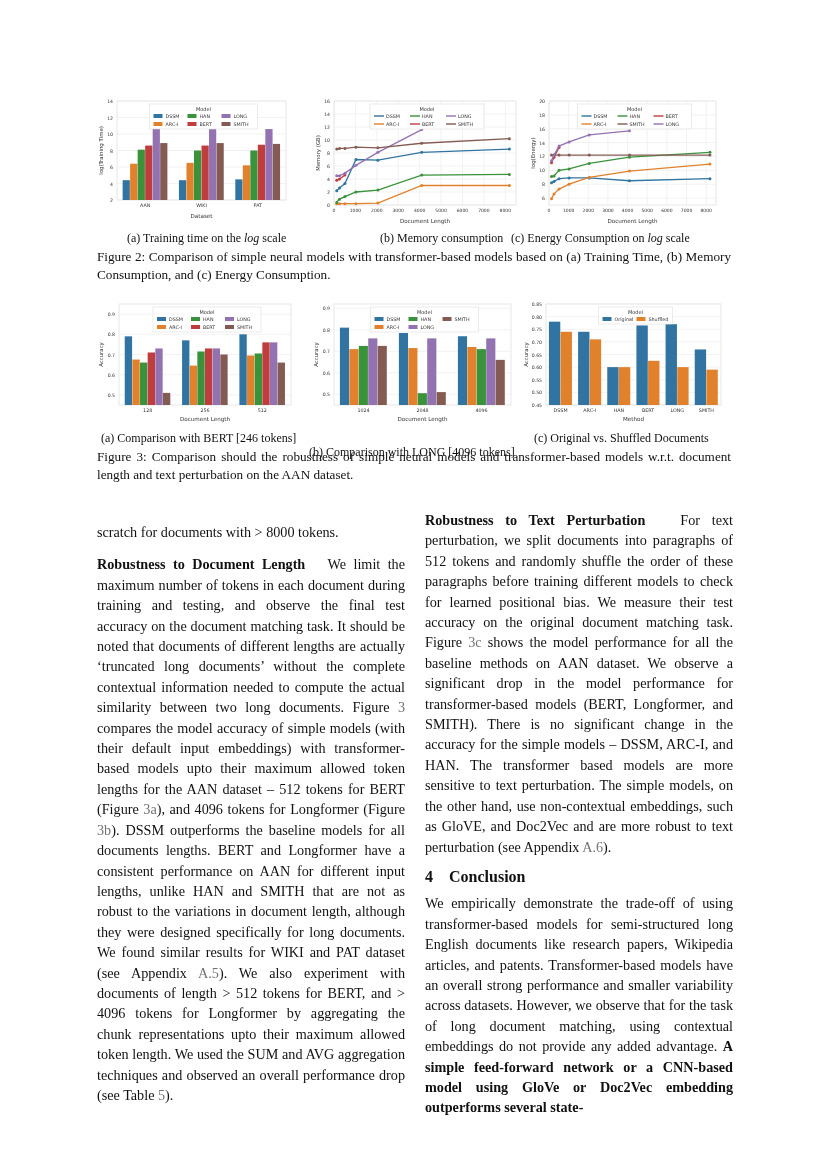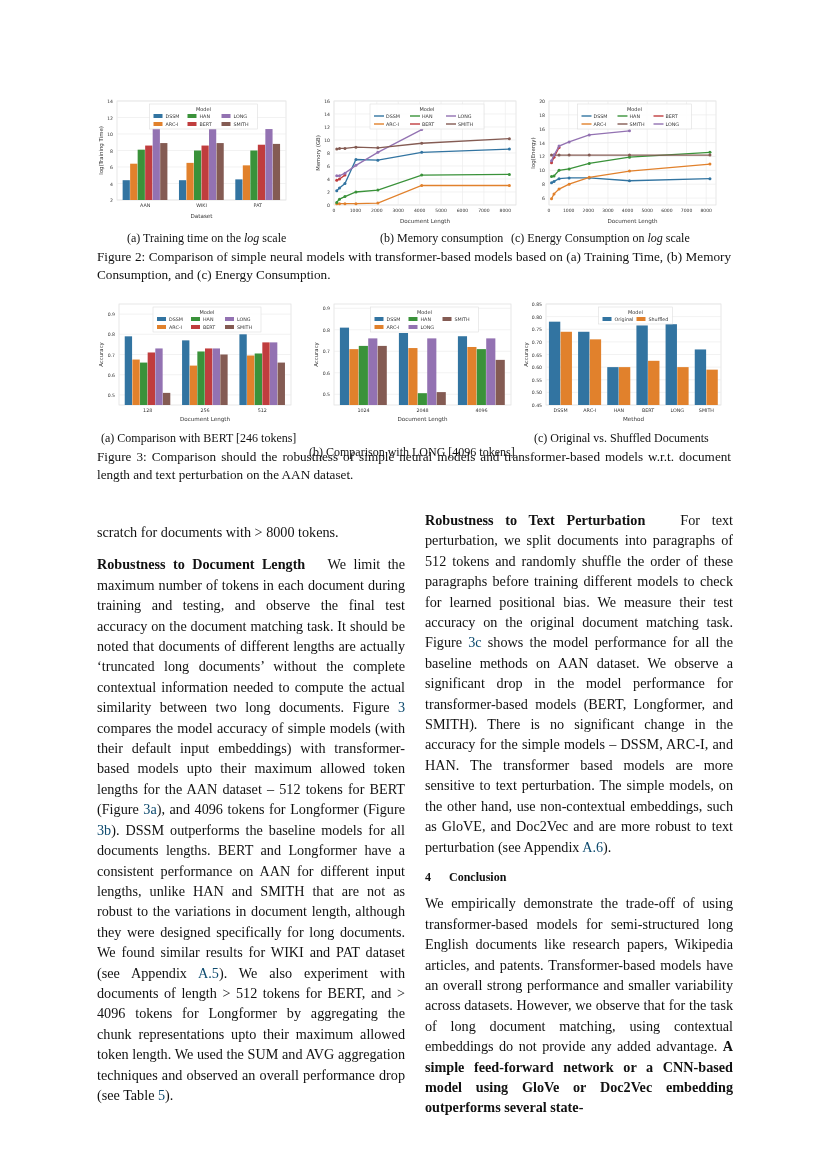--- a/index.html
+++ b/index.html
@@ -6,22 +6,22 @@
   body{width:827px;height:1169px;position:relative;overflow:hidden;font-family:"Liberation Serif","DejaVu Serif",serif;color:#111;}
   .fig{position:absolute;}
   .fig svg{display:block;overflow:visible;}
   .fig svg text{font-family:"DejaVu Sans","Liberation Sans",sans-serif;fill:#333;}
   .subcap{position:absolute;font-size:12px;white-space:nowrap;}
   .caption{position:absolute;left:97px;width:634px;font-size:13.2px;line-height:17.5px;text-align:justify;}
   .col{position:absolute;width:308px;font-size:14.2px;line-height:20.4px;text-align:justify;hyphens:manual;}
   .col p{margin:0;}
   .col .gap{height:12px;}
   .hd{font-weight:bold;}
-  .ref{color:#0c4a6e;}
-  .sec{font-weight:bold;font-size:12px;margin:10px 0 6px 0;}
+  .ref{color:#737373;}
+  .sec{font-weight:bold;font-size:16px;margin:10px 0 6px 0;}
   .sec .num{display:inline-block;width:24px;}
 </style>
 </head>
 <body>
 
 <div class="fig" style="left:95px;top:95px;">
   <svg id="fig2a" width="195" height="125">
       <rect x="22" y="6" width="169" height="99" fill="#fff" stroke="#e2e2e2" stroke-width="0.8"></rect>
       <line x1="22" x2="191" y1="105" y2="105" stroke="#ececec" stroke-width="0.7"></line>
       <text x="18" y="107" font-size="4.6" text-anchor="end">2</text>

